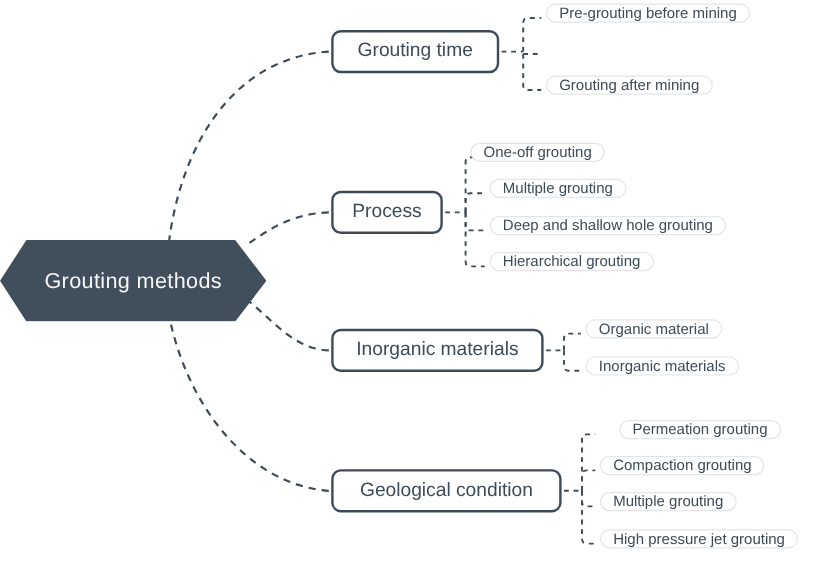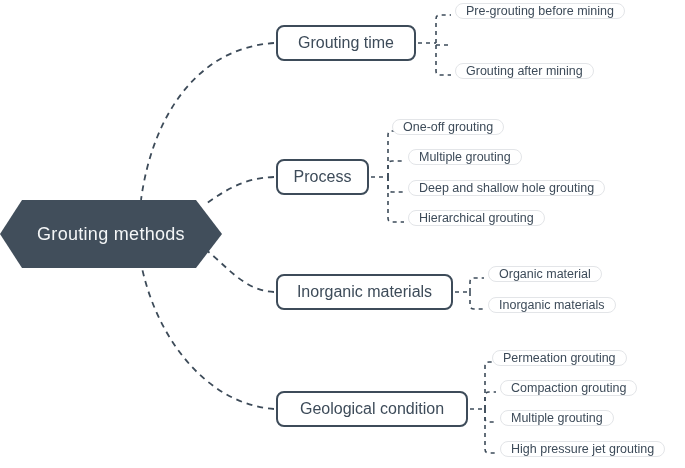--- a/index.html
+++ b/index.html
@@ -142,21 +142,21 @@
   <div class="node leaf" style="left:488px; top:266px;">
     <span>Organic material</span>
   </div>
   <div class="node leaf" style="left:488px; top:297px;">
     <span>Inorganic materials</span>
   </div>
 
   <div class="node branch" style="left:276px; top:391px; width:192px;">
     <span>Geological condition</span>
   </div>
-  <div class="node leaf" style="left:492px; top:350px;align-items:flex-end;">
+  <div class="node leaf" style="left:516px; top:350px;align-items:flex-end;">
     <span>Permeation grouting</span>
   </div>
   <div class="node leaf" style="left:500px; top:380px;">
     <span>Compaction grouting</span>
   </div>
   <div class="node leaf" style="left:500px; top:410px;">
     <span>Multiple grouting</span>
   </div>
   <div class="node leaf" style="left:500px; top:441px;">
     <span>High pressure jet grouting</span>

